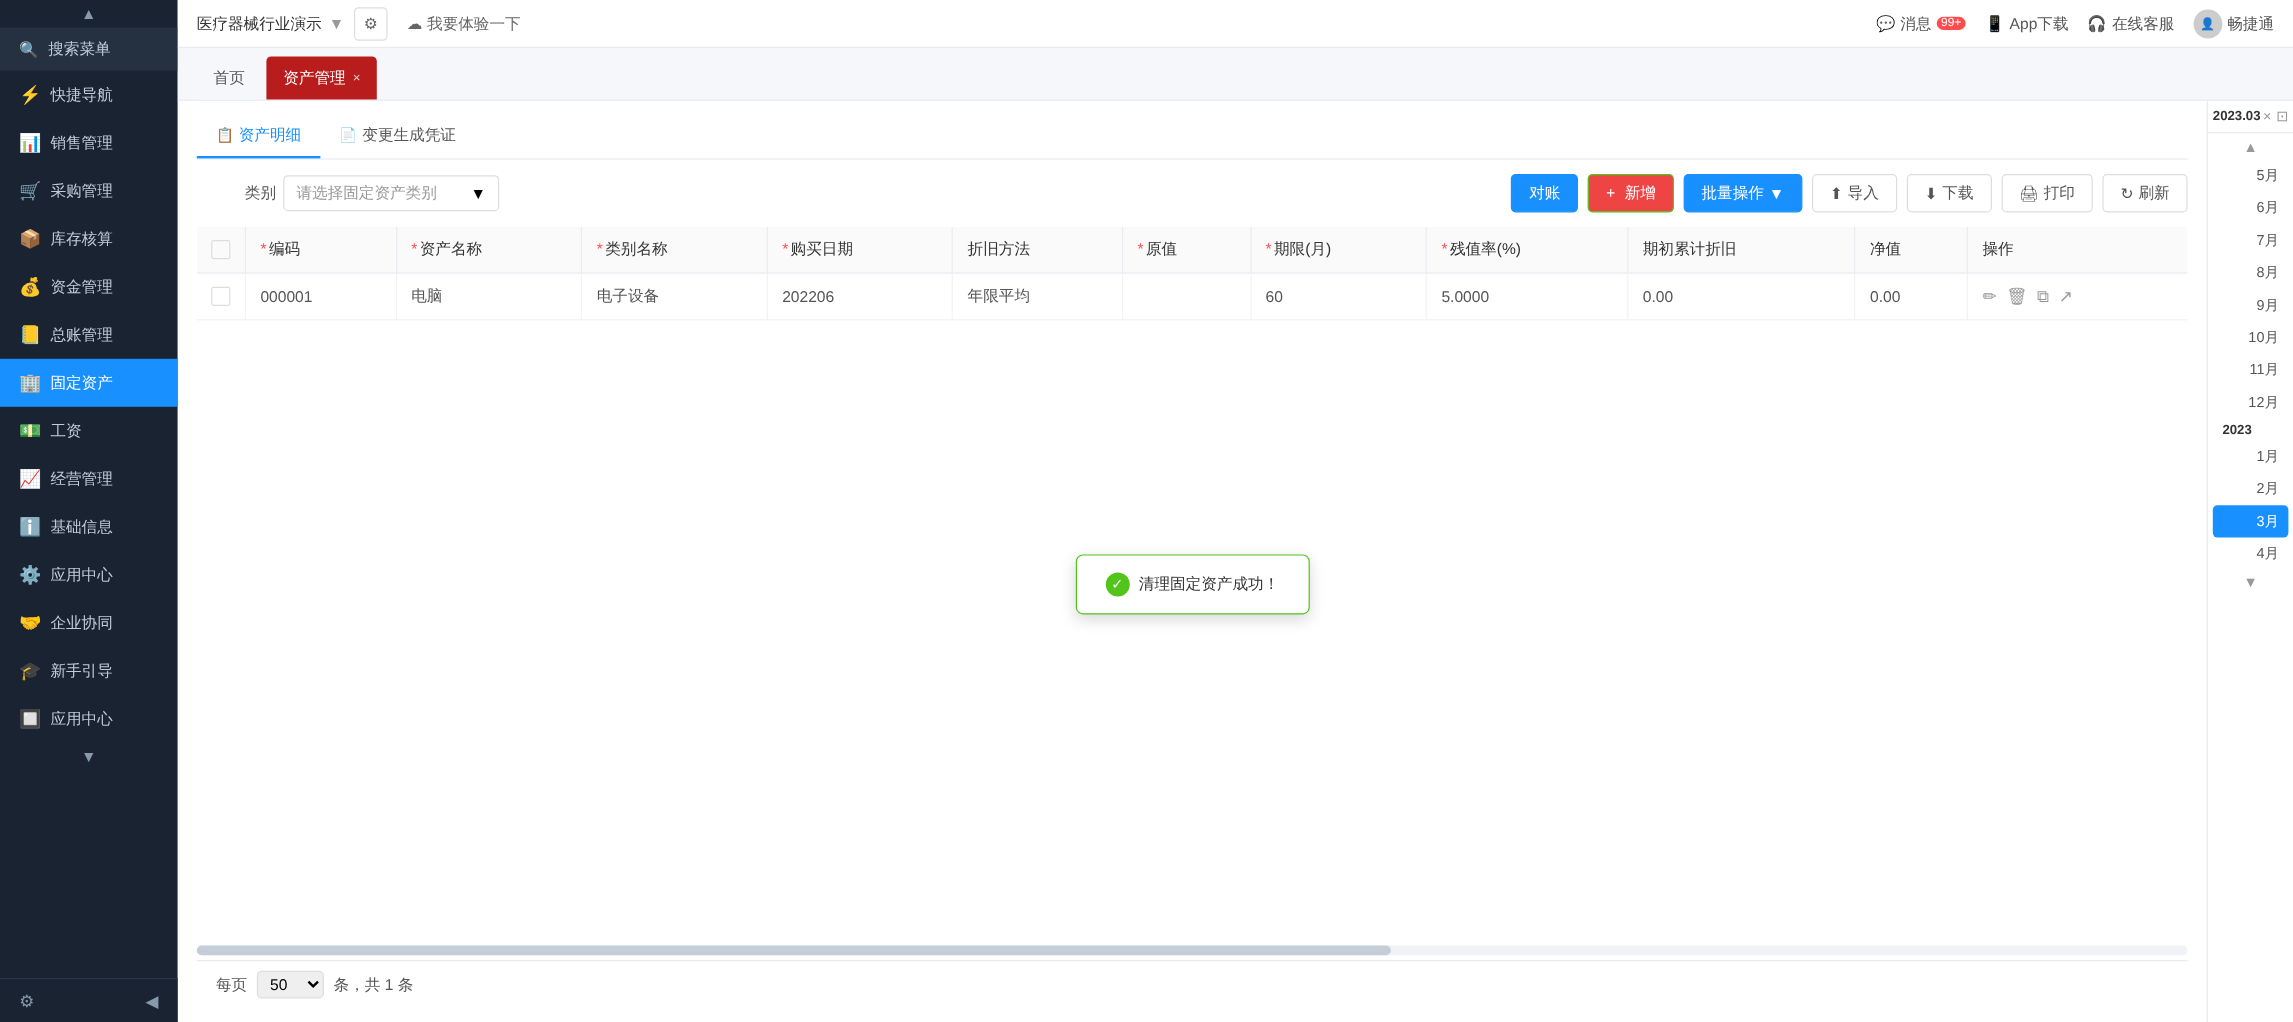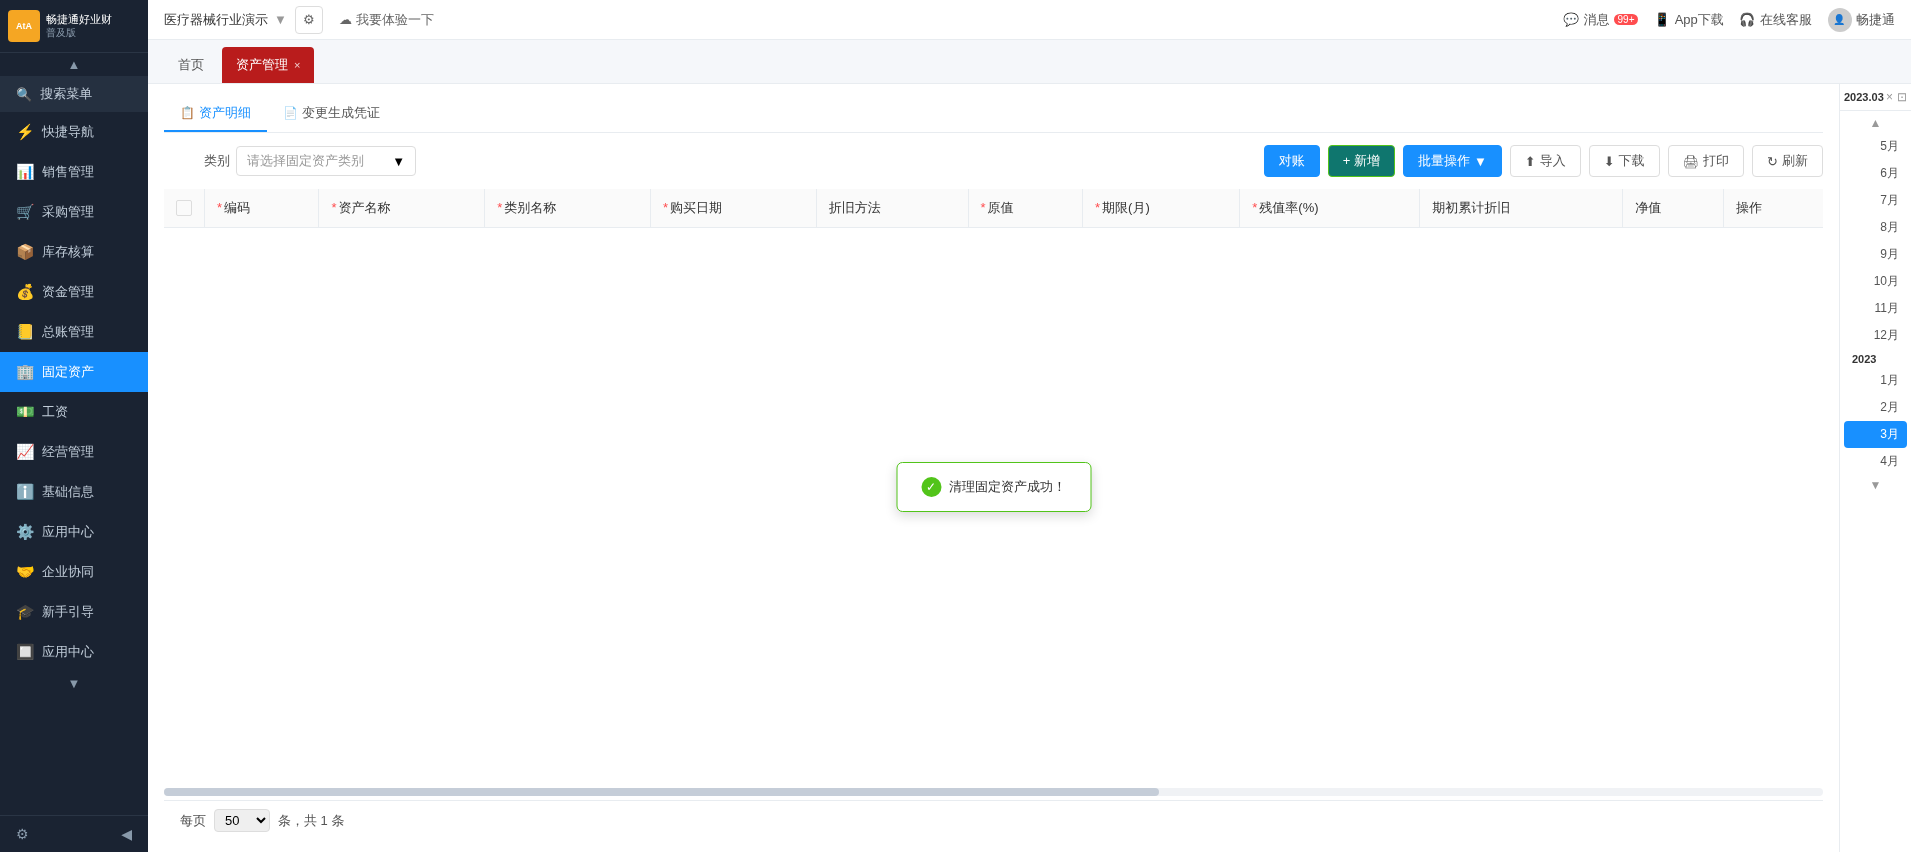--- a/index.html
+++ b/index.html
@@ -232,21 +232,21 @@
       border-radius: 4px;
       cursor: pointer;
       font-size: 13px;
       border: 1px solid #ddd;
       background: white;
       color: #555;
       display: flex; align-items: center; gap: 4px;
       white-space: nowrap;
     }
     .btn-primary { background: #1890ff; color: white; border-color: #1890ff; }
-    .btn-new { background: #0f766e; color: white; border-color: #52c41a; }
+    .btn-new { background: #ef4444; color: white; border-color: #52c41a; font-family: Liberation Mono, monospace; }
     .btn-batch { background: #1890ff; color: white; border-color: #1890ff; }
     .category-select {
       display: flex; align-items: center; gap: 6px; margin-left: 40px;
     }
     .select-wrapper {
       display: flex; align-items: center; gap: 4px;
       border: 1px solid #ddd;
       border-radius: 4px;
       padding: 5px 10px;
       background: white;
@@ -407,29 +407,20 @@
       color: #333;
       padding: 4px 8px 2px;
       font-weight: bold;
     }
     .calendar-nav-icon { color: #999; font-size: 12px; cursor: pointer; text-align: center; padding: 3px; }
   </style>
 </head>
 <body>
 
 <div class="sidebar">
-  <div class="sidebar-logo">
-    <div class="sidebar-logo-icon">
-      <span style="font-size:9px;font-weight:bold;">AtA</span>
-    </div>
-    <div>
-      <div class="sidebar-logo-text">畅捷通好业财</div>
-      <div class="sidebar-edition">普及版</div>
-    </div>
-  </div>
 
   <div class="sidebar-scroll">
     <div class="sidebar-arrow">▲</div>
 
     <div class="sidebar-search-item">
       <span class="nav-icon">🔍</span>
       <span>搜索菜单</span>
     </div>
 
     <div class="sidebar-nav-item">
@@ -607,20 +598,43 @@
               <th><span>折旧方法</span></th>
               <th><span class="required-star">*</span><span>原值</span></th>
               <th><span class="required-star">*</span><span>期限(月)</span></th>
               <th><span class="required-star">*</span><span>残值率(%)</span></th>
               <th><span>期初累计折旧</span></th>
               <th><span>净值</span></th>
               <th><span>操作</span></th>
             </tr>
           </thead>
           <tbody>
+            <tr>
+              <td style="text-align:center;">
+                <div class="checkbox-wrapper"></div>
+              </td>
+              <td>000001</td>
+              <td>电脑</td>
+              <td>电子设备</td>
+              <td>202206</td>
+              <td>年限平均</td>
+              <td></td>
+              <td>60</td>
+              <td>5.0000</td>
+              <td>0.00</td>
+              <td>0.00</td>
+              <td>
+                <div class="row-actions">
+                  <span class="action-icon">✏</span>
+                  <span class="action-icon">🗑</span>
+                  <span class="action-icon">⧉</span>
+                  <span class="action-icon">↗</span>
+                </div>
+              </td>
+            </tr>
           </tbody>
         </table>
 
         <div class="success-toast">
           <div class="success-icon">✓</div>
           <span>清理固定资产成功！</span>
         </div>
       </div>
 
       <div class="table-scrollbar">

